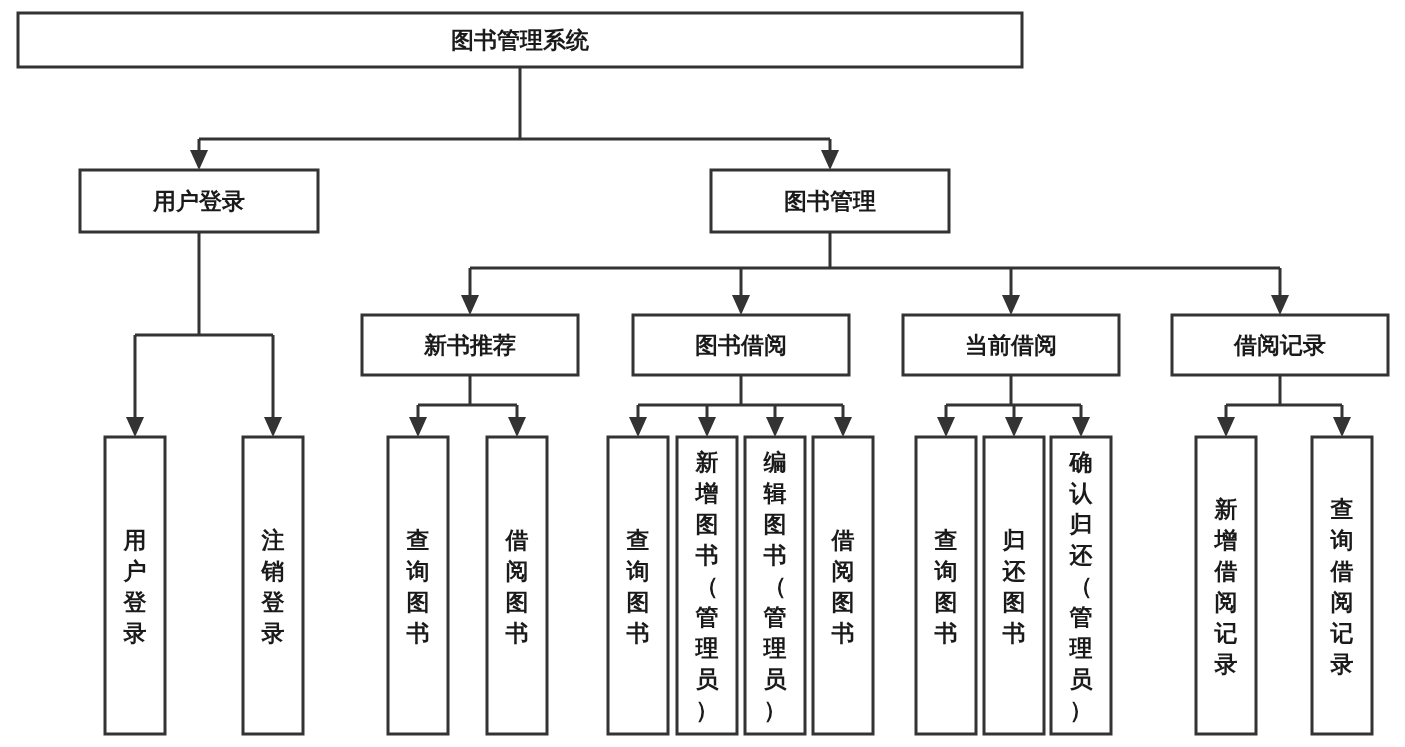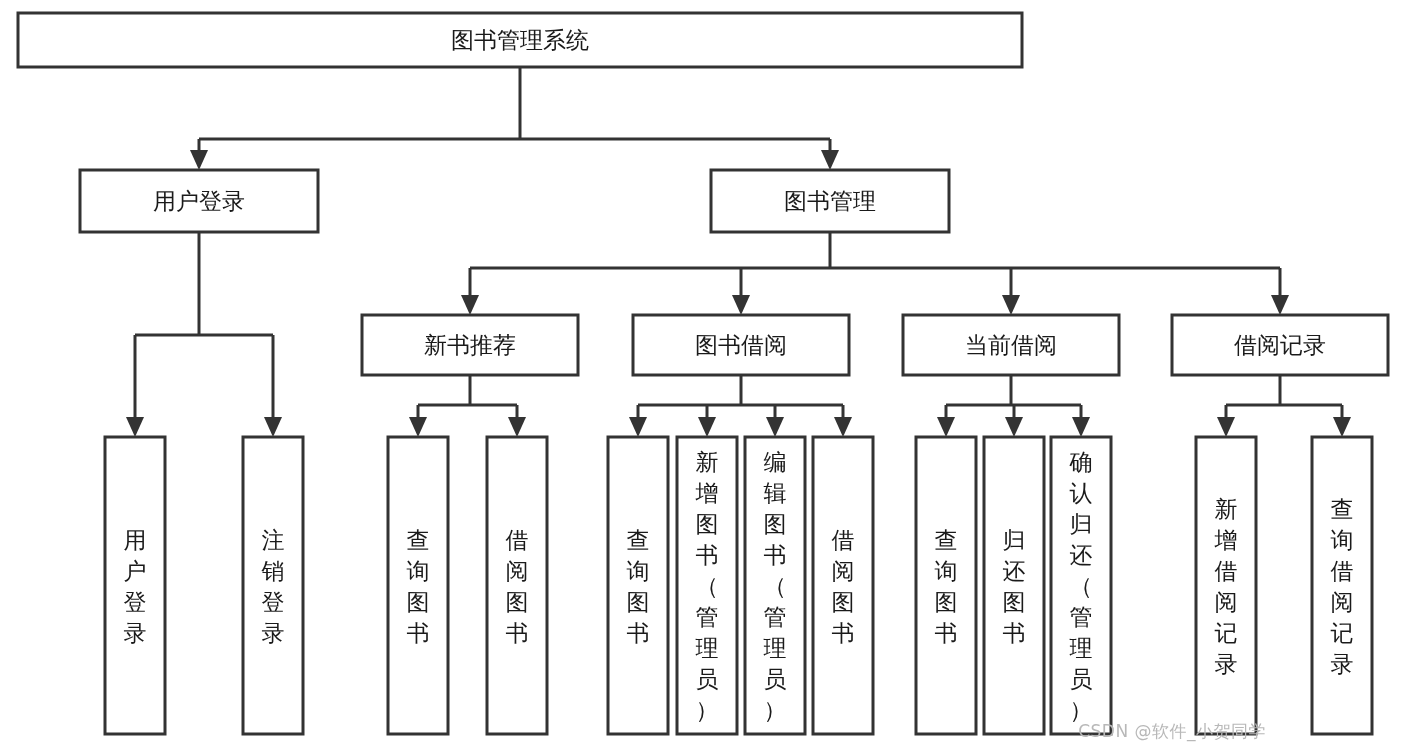--- a/index.html
+++ b/index.html
@@ -10,20 +10,21 @@
   body {
     width: 1405px;
     height: 747px;
     font-family: "DejaVu Sans", "Liberation Sans", sans-serif;
     overflow: hidden;
   }
   #diagram-root {
     position: relative;
     width: 1274px;
     height: 747px;
+    font-weight: bold;
   }
   svg.flow {
     position: absolute;
     top: 0;
     left: 0;
     width: 1405px;
     height: 747px;
   }
   .node-rect {
     fill: #ffffff;
@@ -202,15 +203,14 @@
           <text x="1226" y="516.68" class="node-label-vert"><tspan x="1226" dy="0">新</tspan><tspan x="1226" dy="31">增</tspan><tspan x="1226" dy="31">借</tspan><tspan x="1226" dy="31">阅</tspan><tspan x="1226" dy="31">记</tspan><tspan x="1226" dy="31">录</tspan></text>
         </g>
         <g>
           <rect x="1312" y="437" width="60" height="297" class="node-rect"></rect>
           <text x="1342" y="516.68" class="node-label-vert"><tspan x="1342" dy="0">查</tspan><tspan x="1342" dy="31">询</tspan><tspan x="1342" dy="31">借</tspan><tspan x="1342" dy="31">阅</tspan><tspan x="1342" dy="31">记</tspan><tspan x="1342" dy="31">录</tspan></text>
         </g>
       </g>
 
   </svg>
 
-  <div class="watermark">CSDN @软件_小贺同学</div>
 
 </div>
 
 </body></html>

